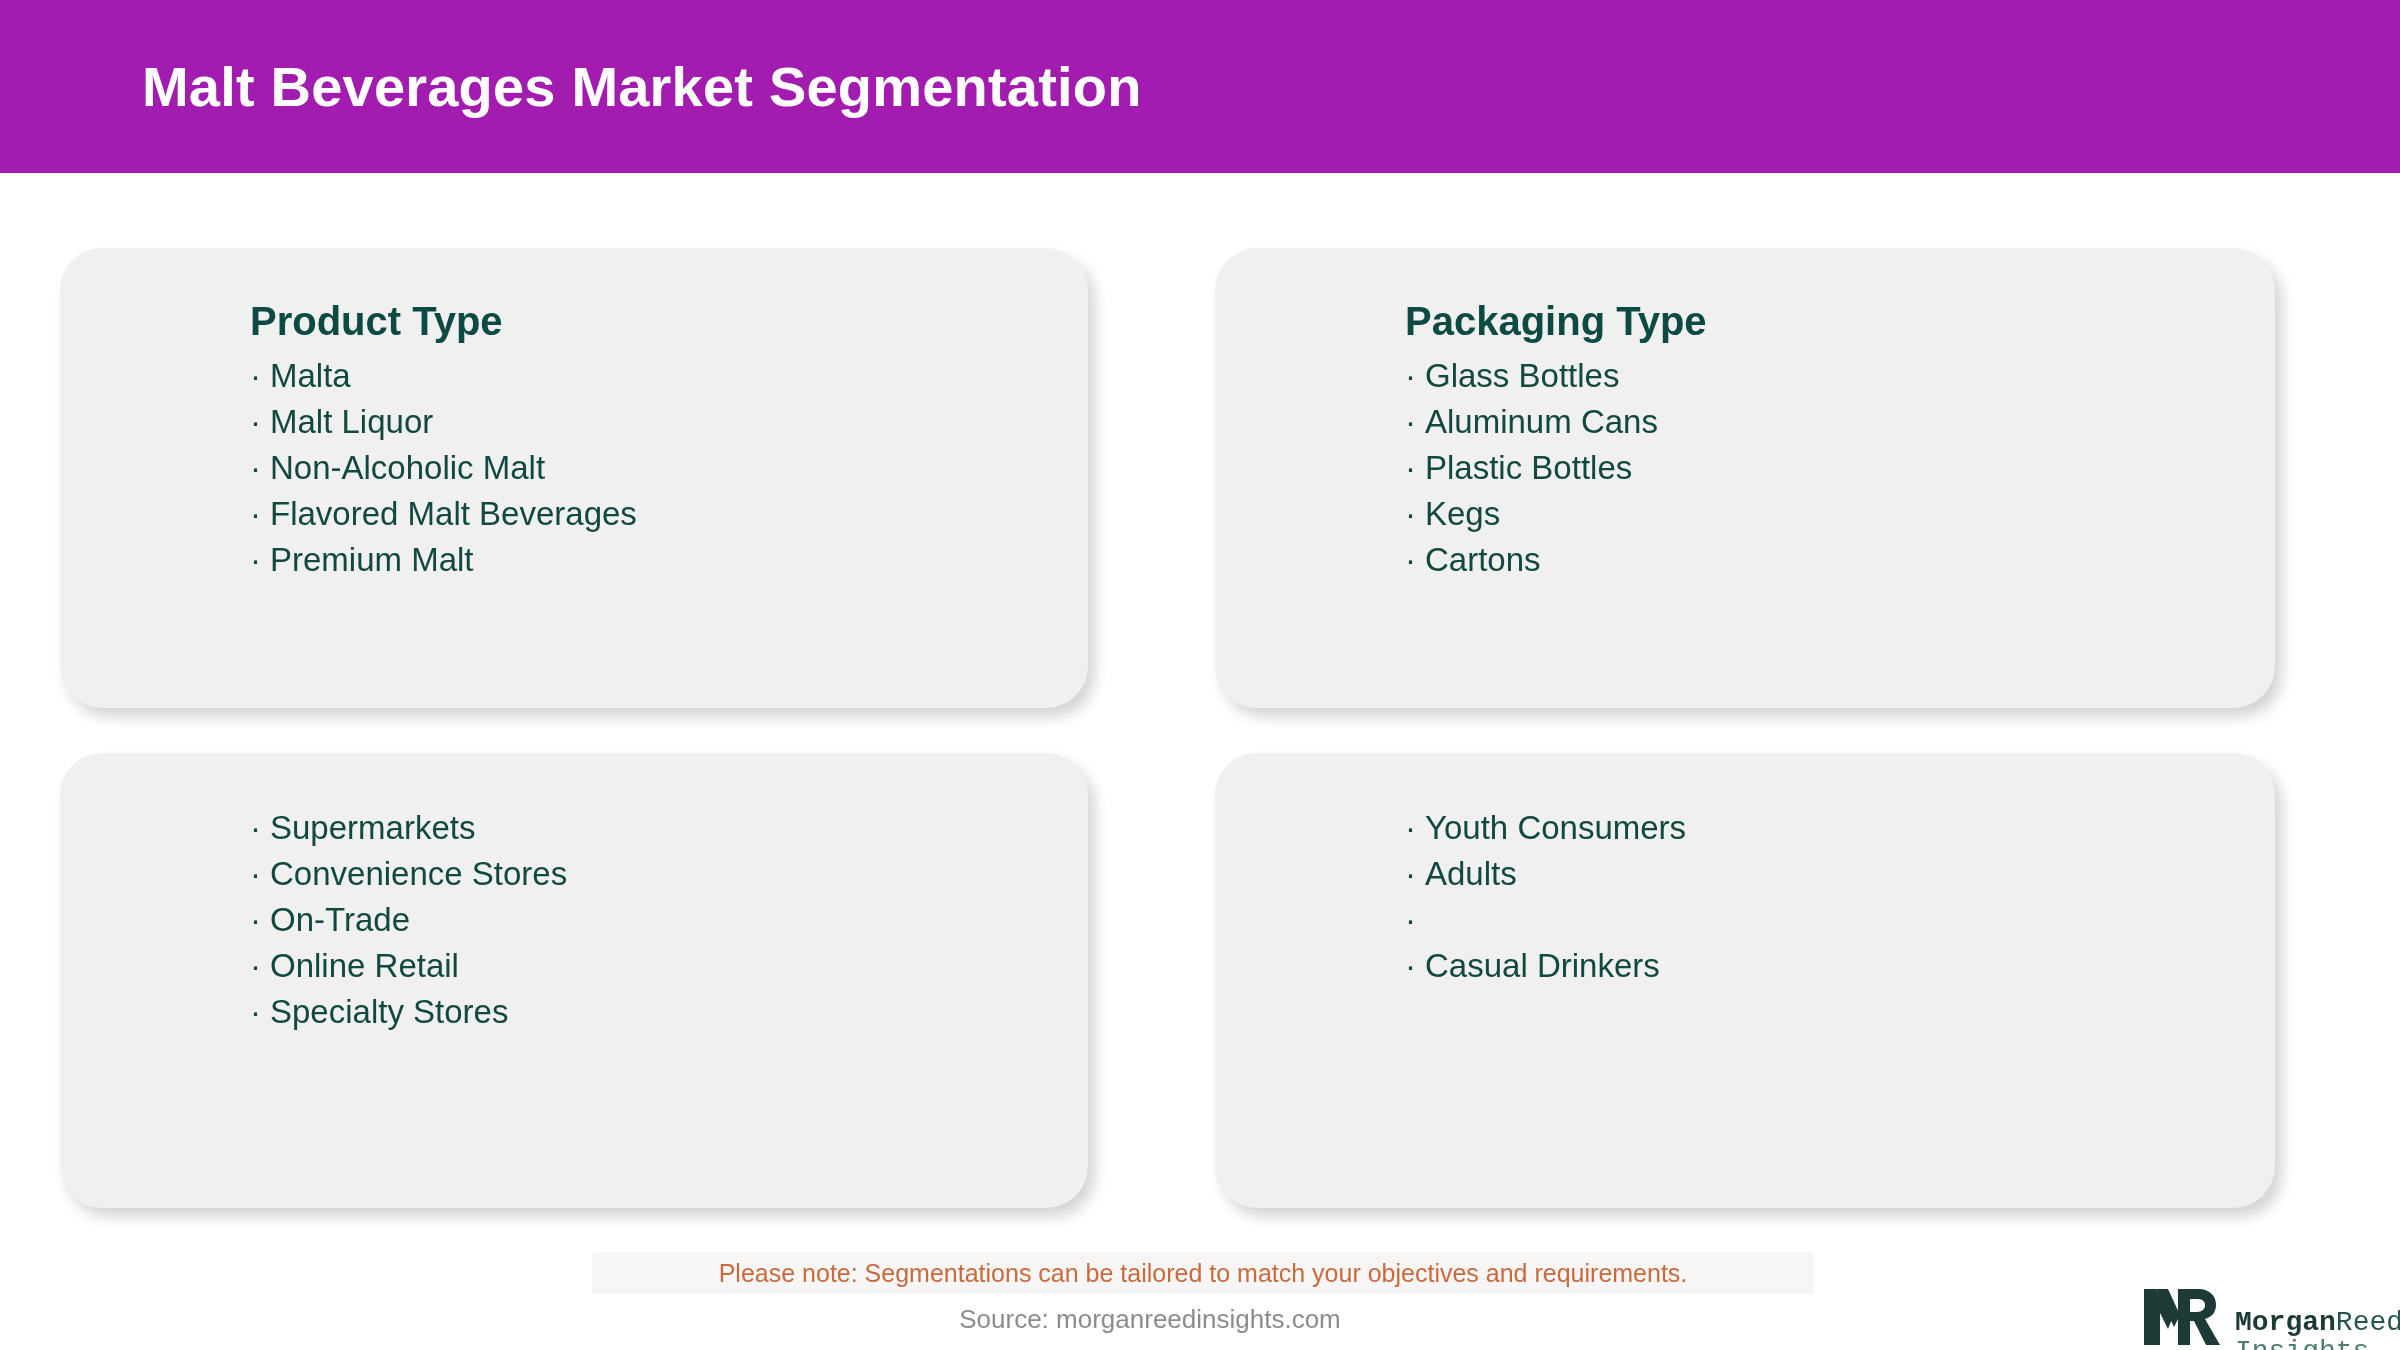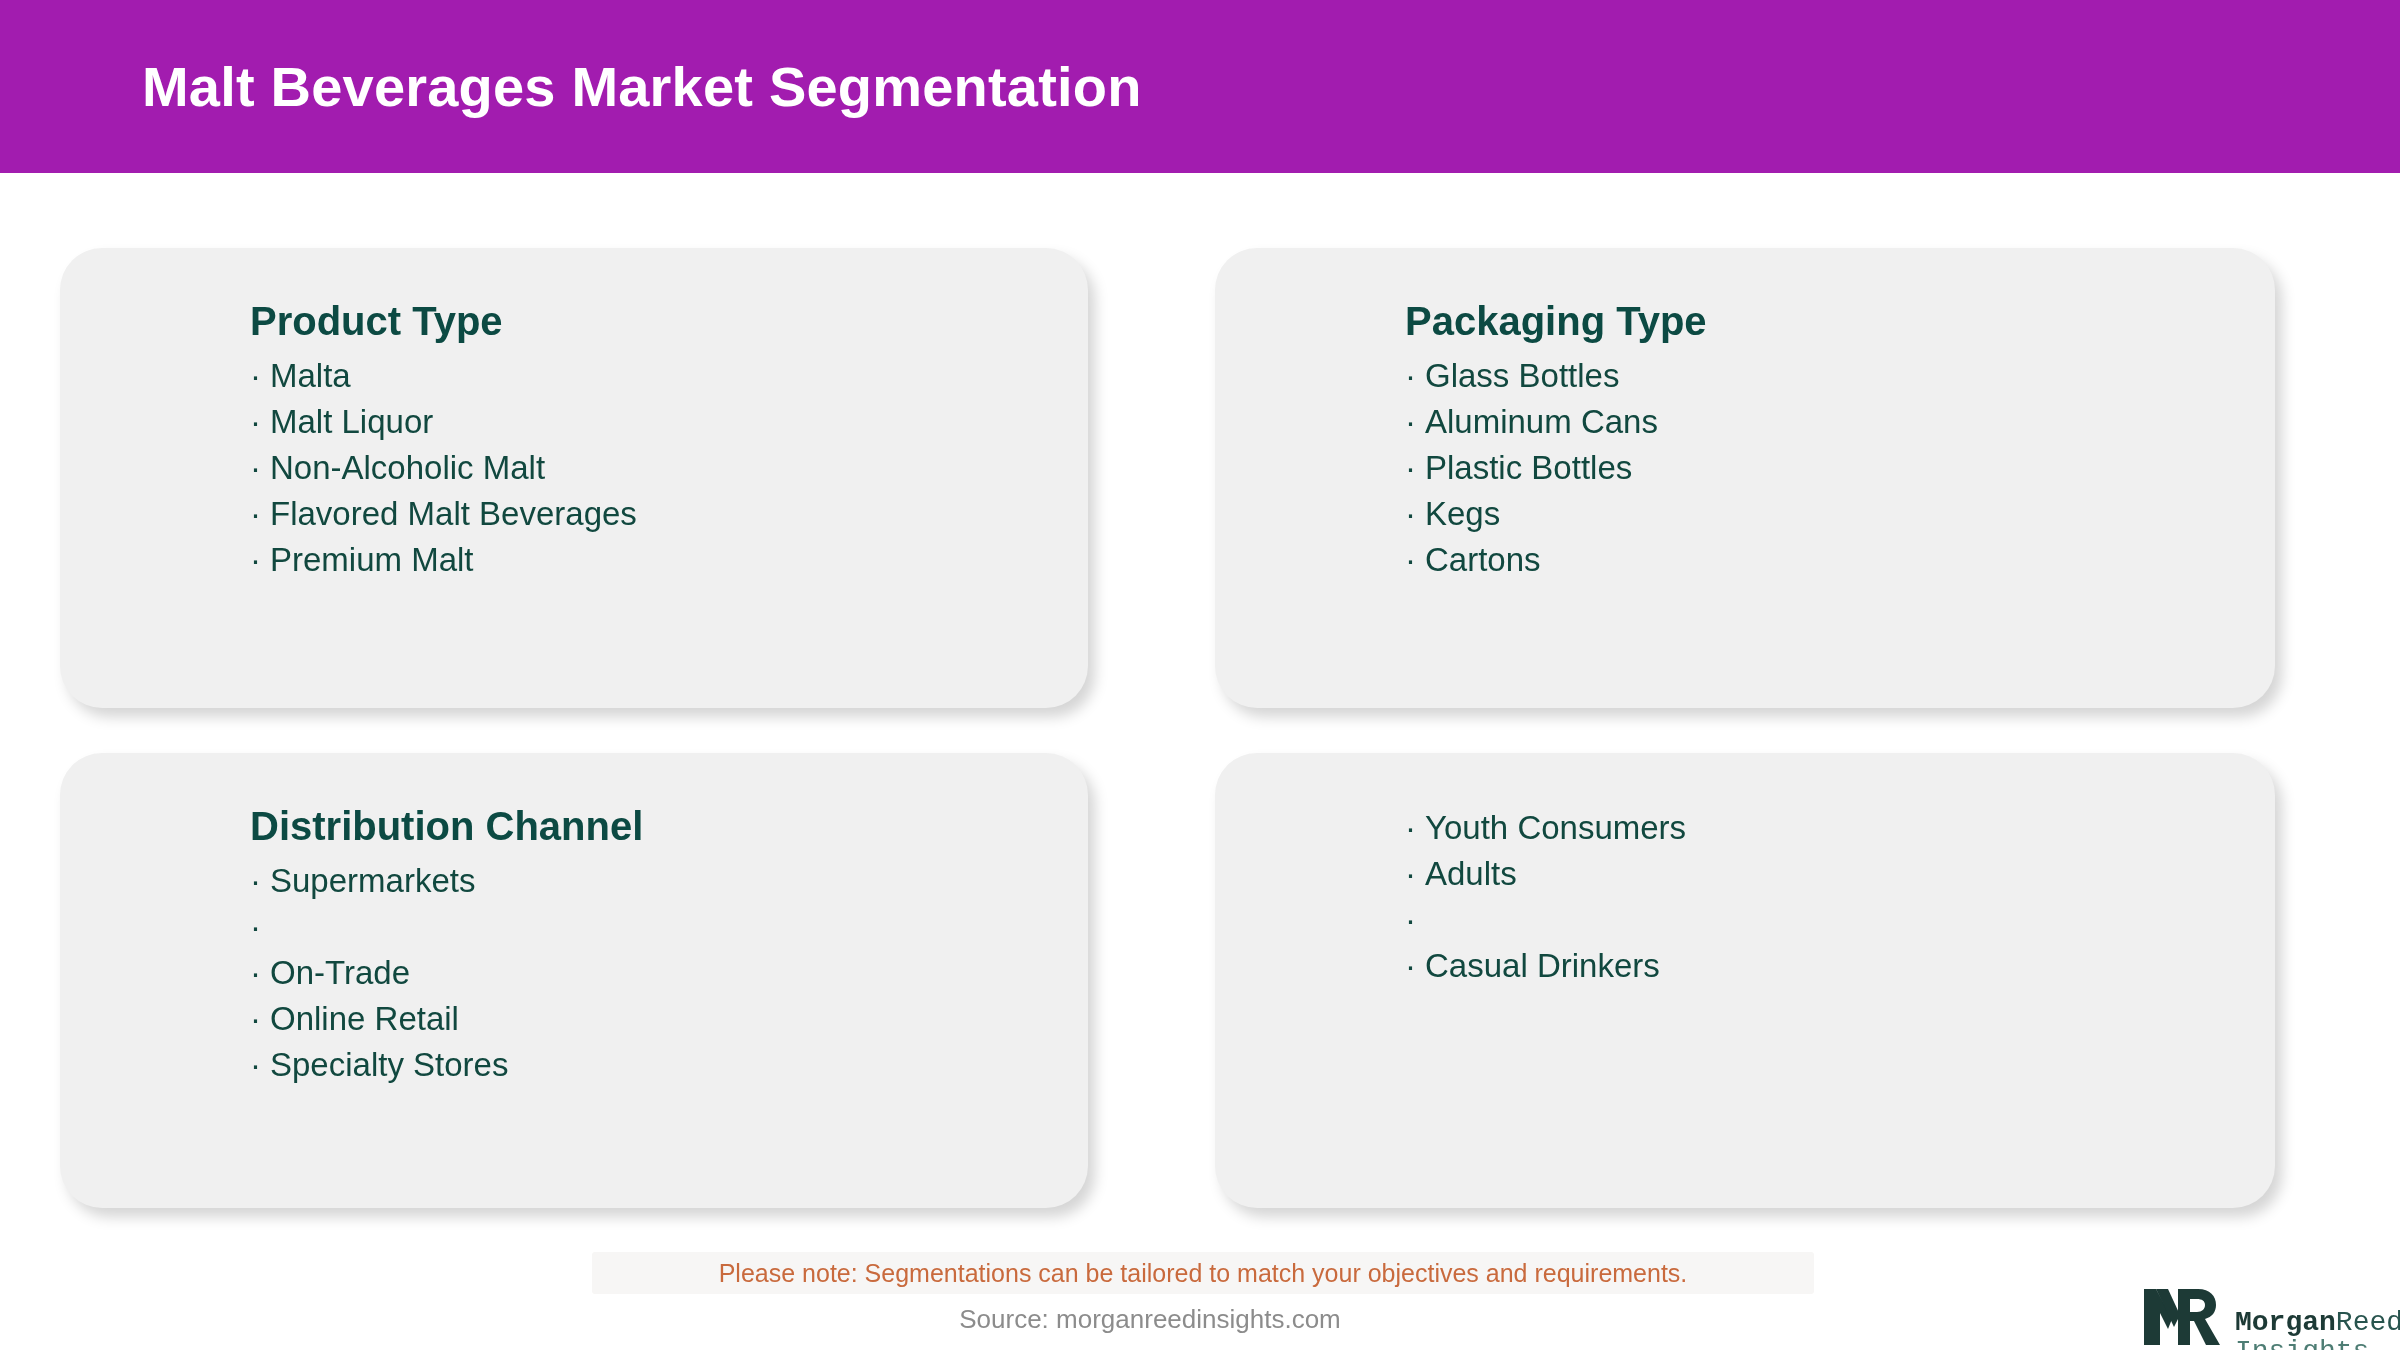--- a/index.html
+++ b/index.html
@@ -195,28 +195,28 @@
           <span>Kegs</span>
         </li>
       <li>
           <span class="bullet">·</span>
           <span>Cartons</span>
         </li>
     </ul>
   </div>
 
   <div class="card r1 c0">
-    <div class="card-title">Distribution Channel</div>
     <ul class="card-list">
       <li>
           <span class="bullet">·</span>
           <span>Supermarkets</span>
         </li>
       <li>
           <span class="bullet">·</span>
+          <span>Convenience Stores</span>
         </li>
       <li>
           <span class="bullet">·</span>
           <span>On-Trade</span>
         </li>
       <li>
           <span class="bullet">·</span>
           <span>Online Retail</span>
         </li>
       <li>

